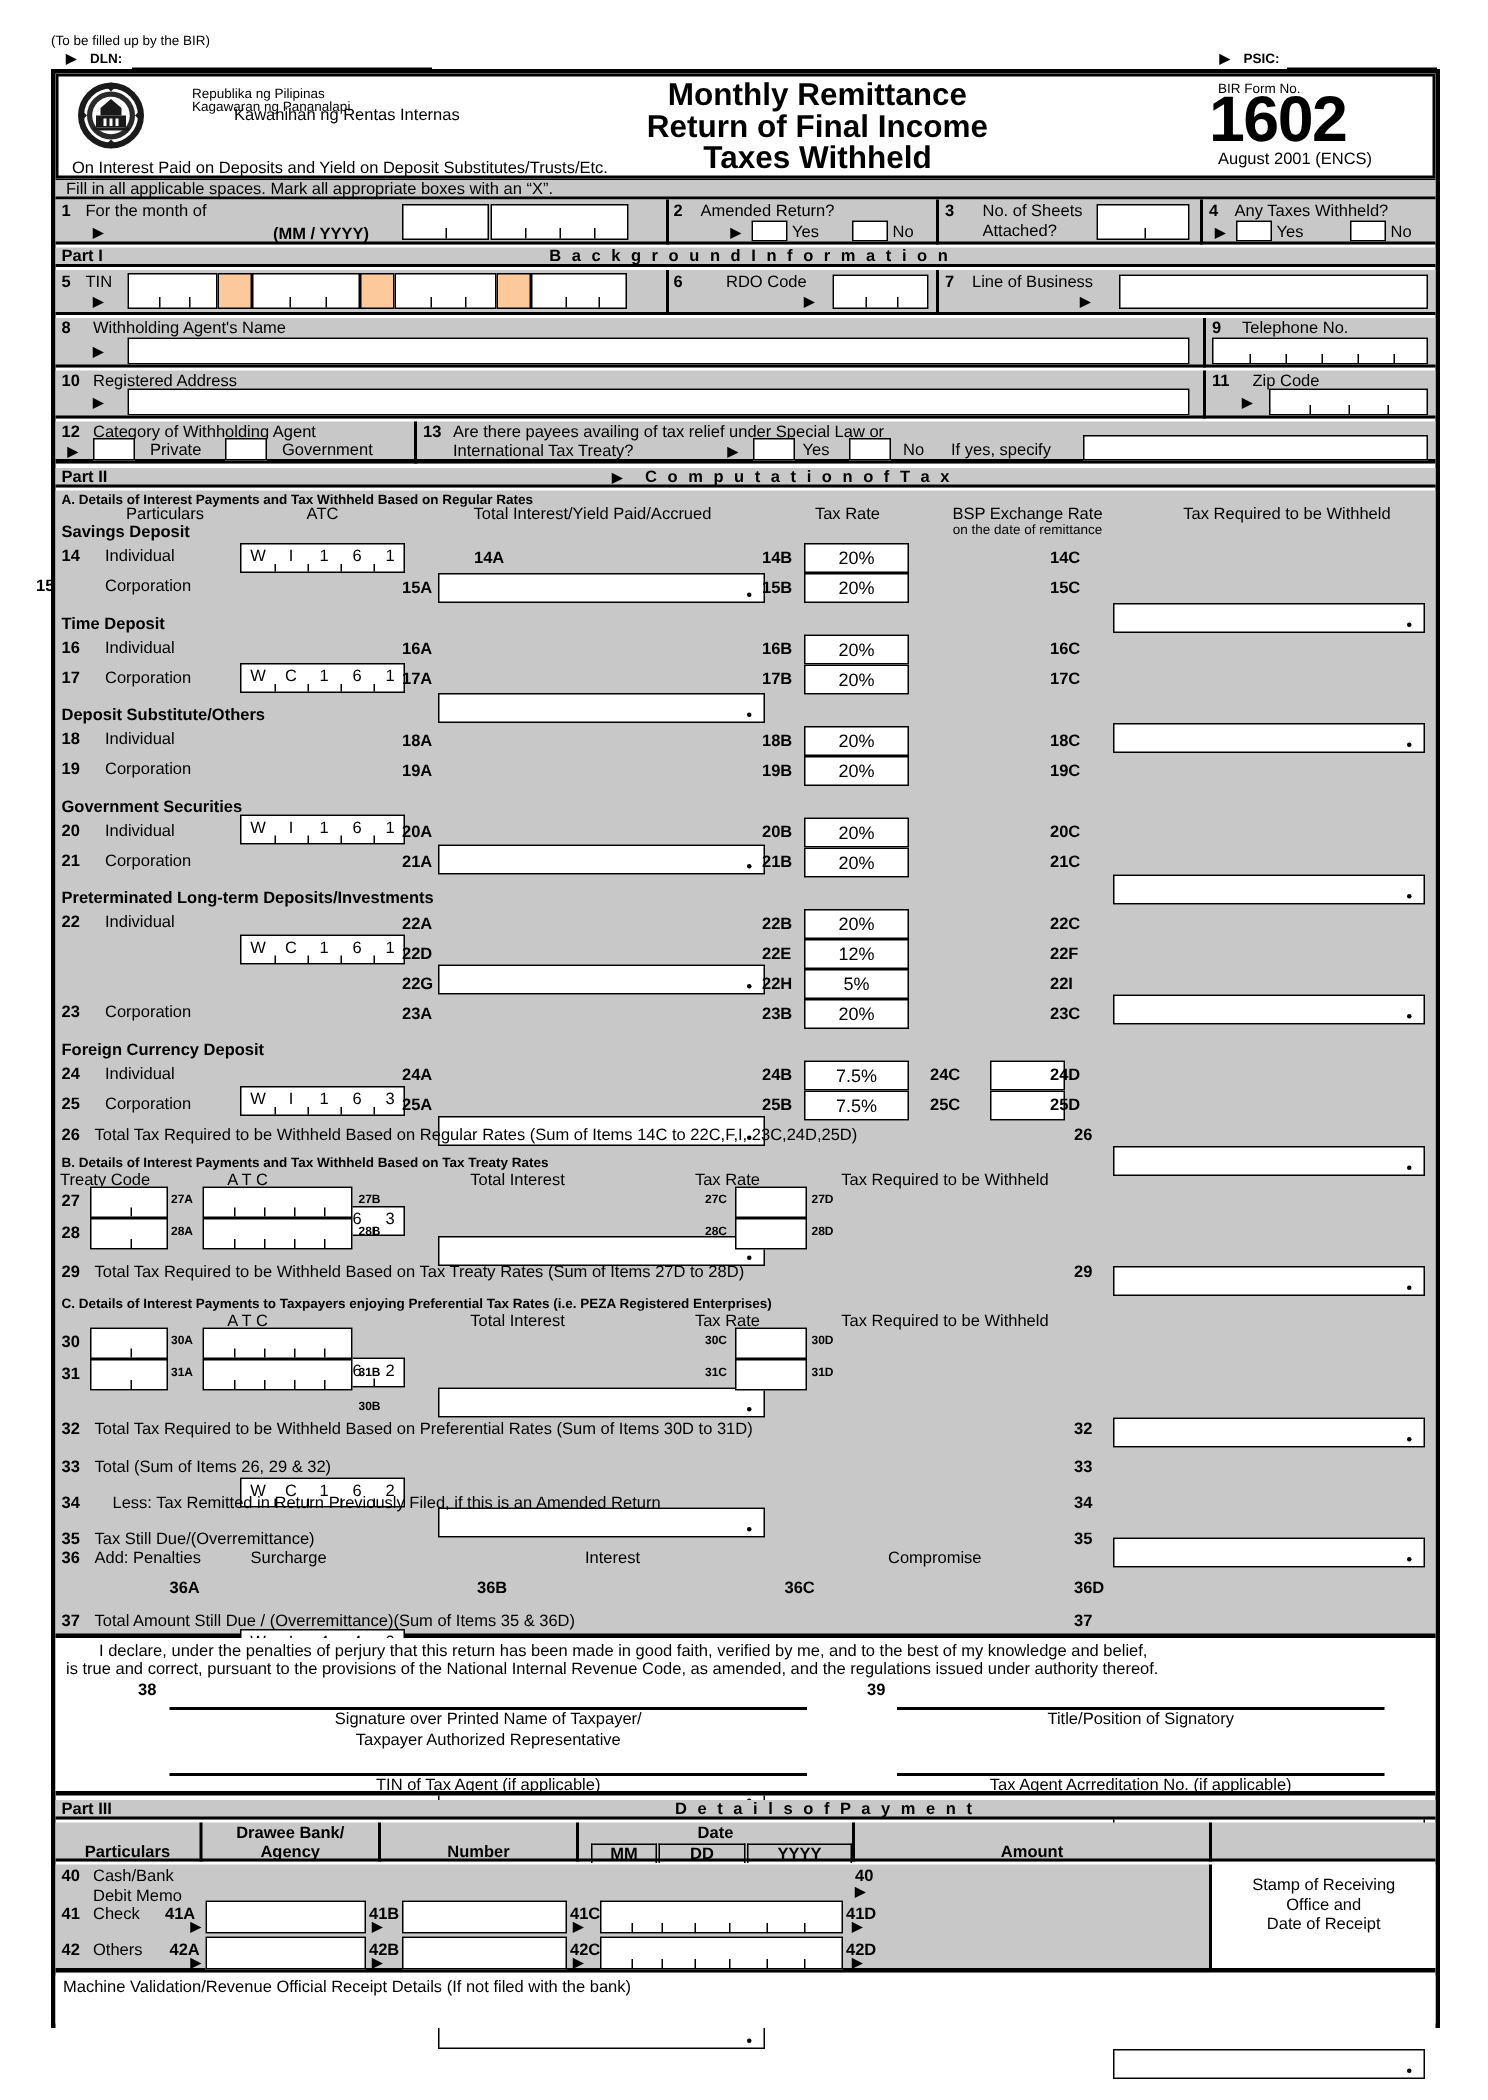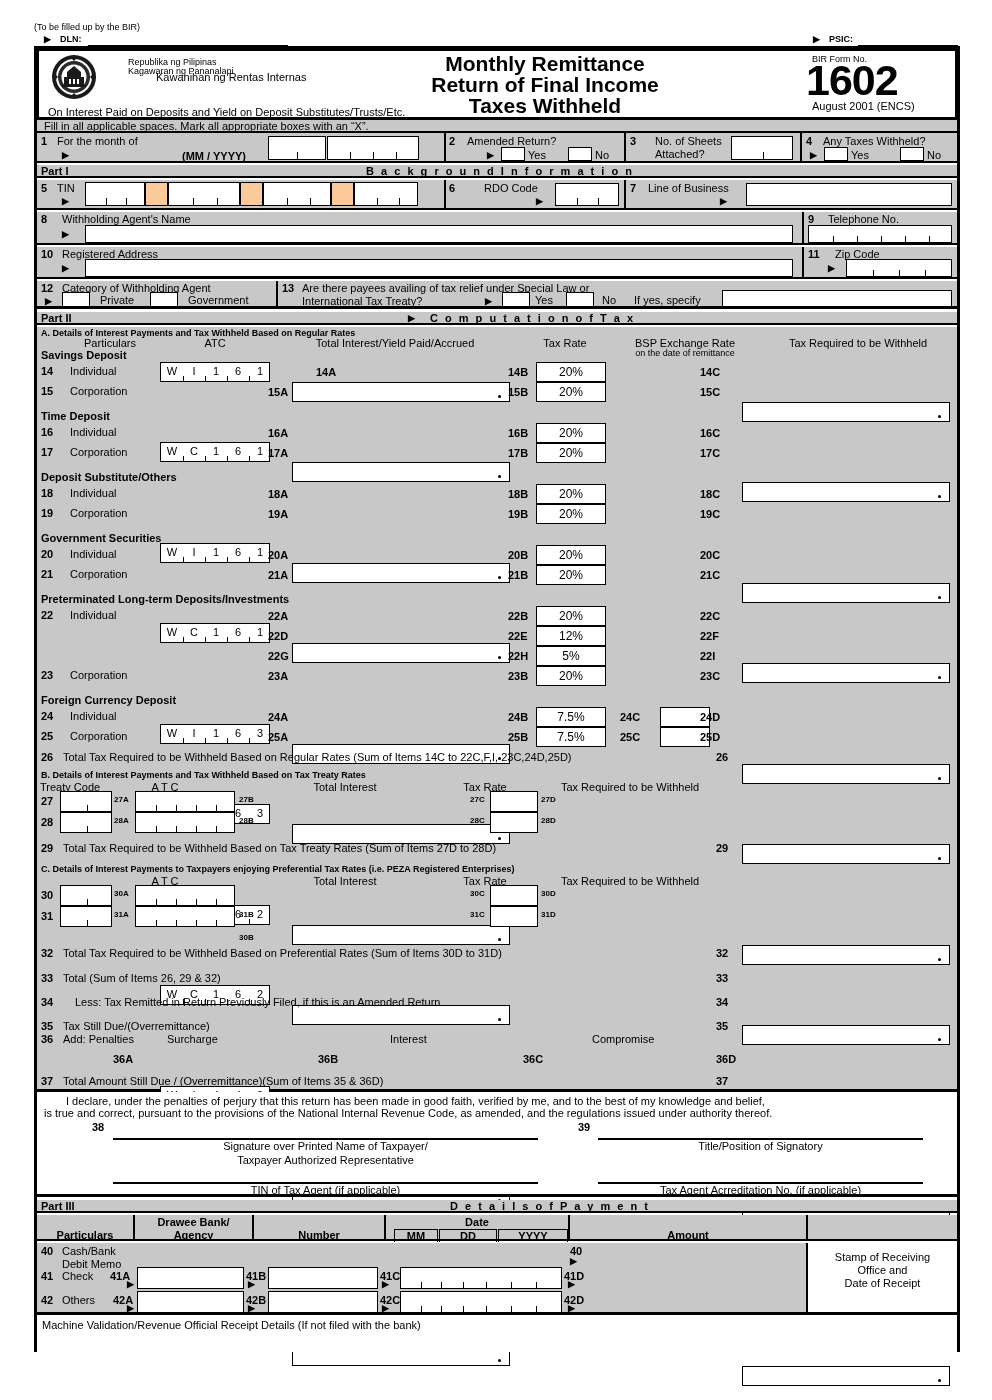--- a/index.html
+++ b/index.html
@@ -259,21 +259,21 @@
         <span class="c" style="left:66px;width:22px;top:2px;font-size:11px;">6</span>
         <i class="s" style="left:88px;"></i>
         <span class="c" style="left:88px;width:22px;top:2px;font-size:11px;">1</span>
       </div>
       <div class="ab t11 b" style="left:268px;top:366px;margin-left:48px;">14A</div>
       <div class="ab dotfield" style="left:292px;top:362px;width:218px;height:20px;"></div>
       <div class="ab t11 b" style="left:508px;top:366px;">14B</div>
       <div class="ab box t12 ctr" style="left:536px;top:362px;width:70px;height:20px;padding-top:3px;">20%</div>
       <div class="ab t11 b" style="left:700px;top:366px;">14C</div>
       <div class="ab dotfield" style="left:742px;top:362px;width:208px;height:20px;"></div>
-      <div class="ab t11 b" style="left:41px;top:385px;">15</div>
+      <div class="ab t11 b" style="left:24px;top:385px;">15</div>
       <div class="ab t11" style="left:70px;top:385px;">Corporation</div>
       <div class="ab atcbox" style="left:160px;top:382px;width:110px;height:20px;">
         <span class="c" style="left:0px;width:22px;top:2px;font-size:11px;">W</span>
         <i class="s" style="left:22px;"></i>
         <span class="c" style="left:22px;width:22px;top:2px;font-size:11px;">C</span>
         <i class="s" style="left:44px;"></i>
         <span class="c" style="left:44px;width:22px;top:2px;font-size:11px;">1</span>
         <i class="s" style="left:66px;"></i>
         <span class="c" style="left:66px;width:22px;top:2px;font-size:11px;">6</span>
         <i class="s" style="left:88px;"></i>

